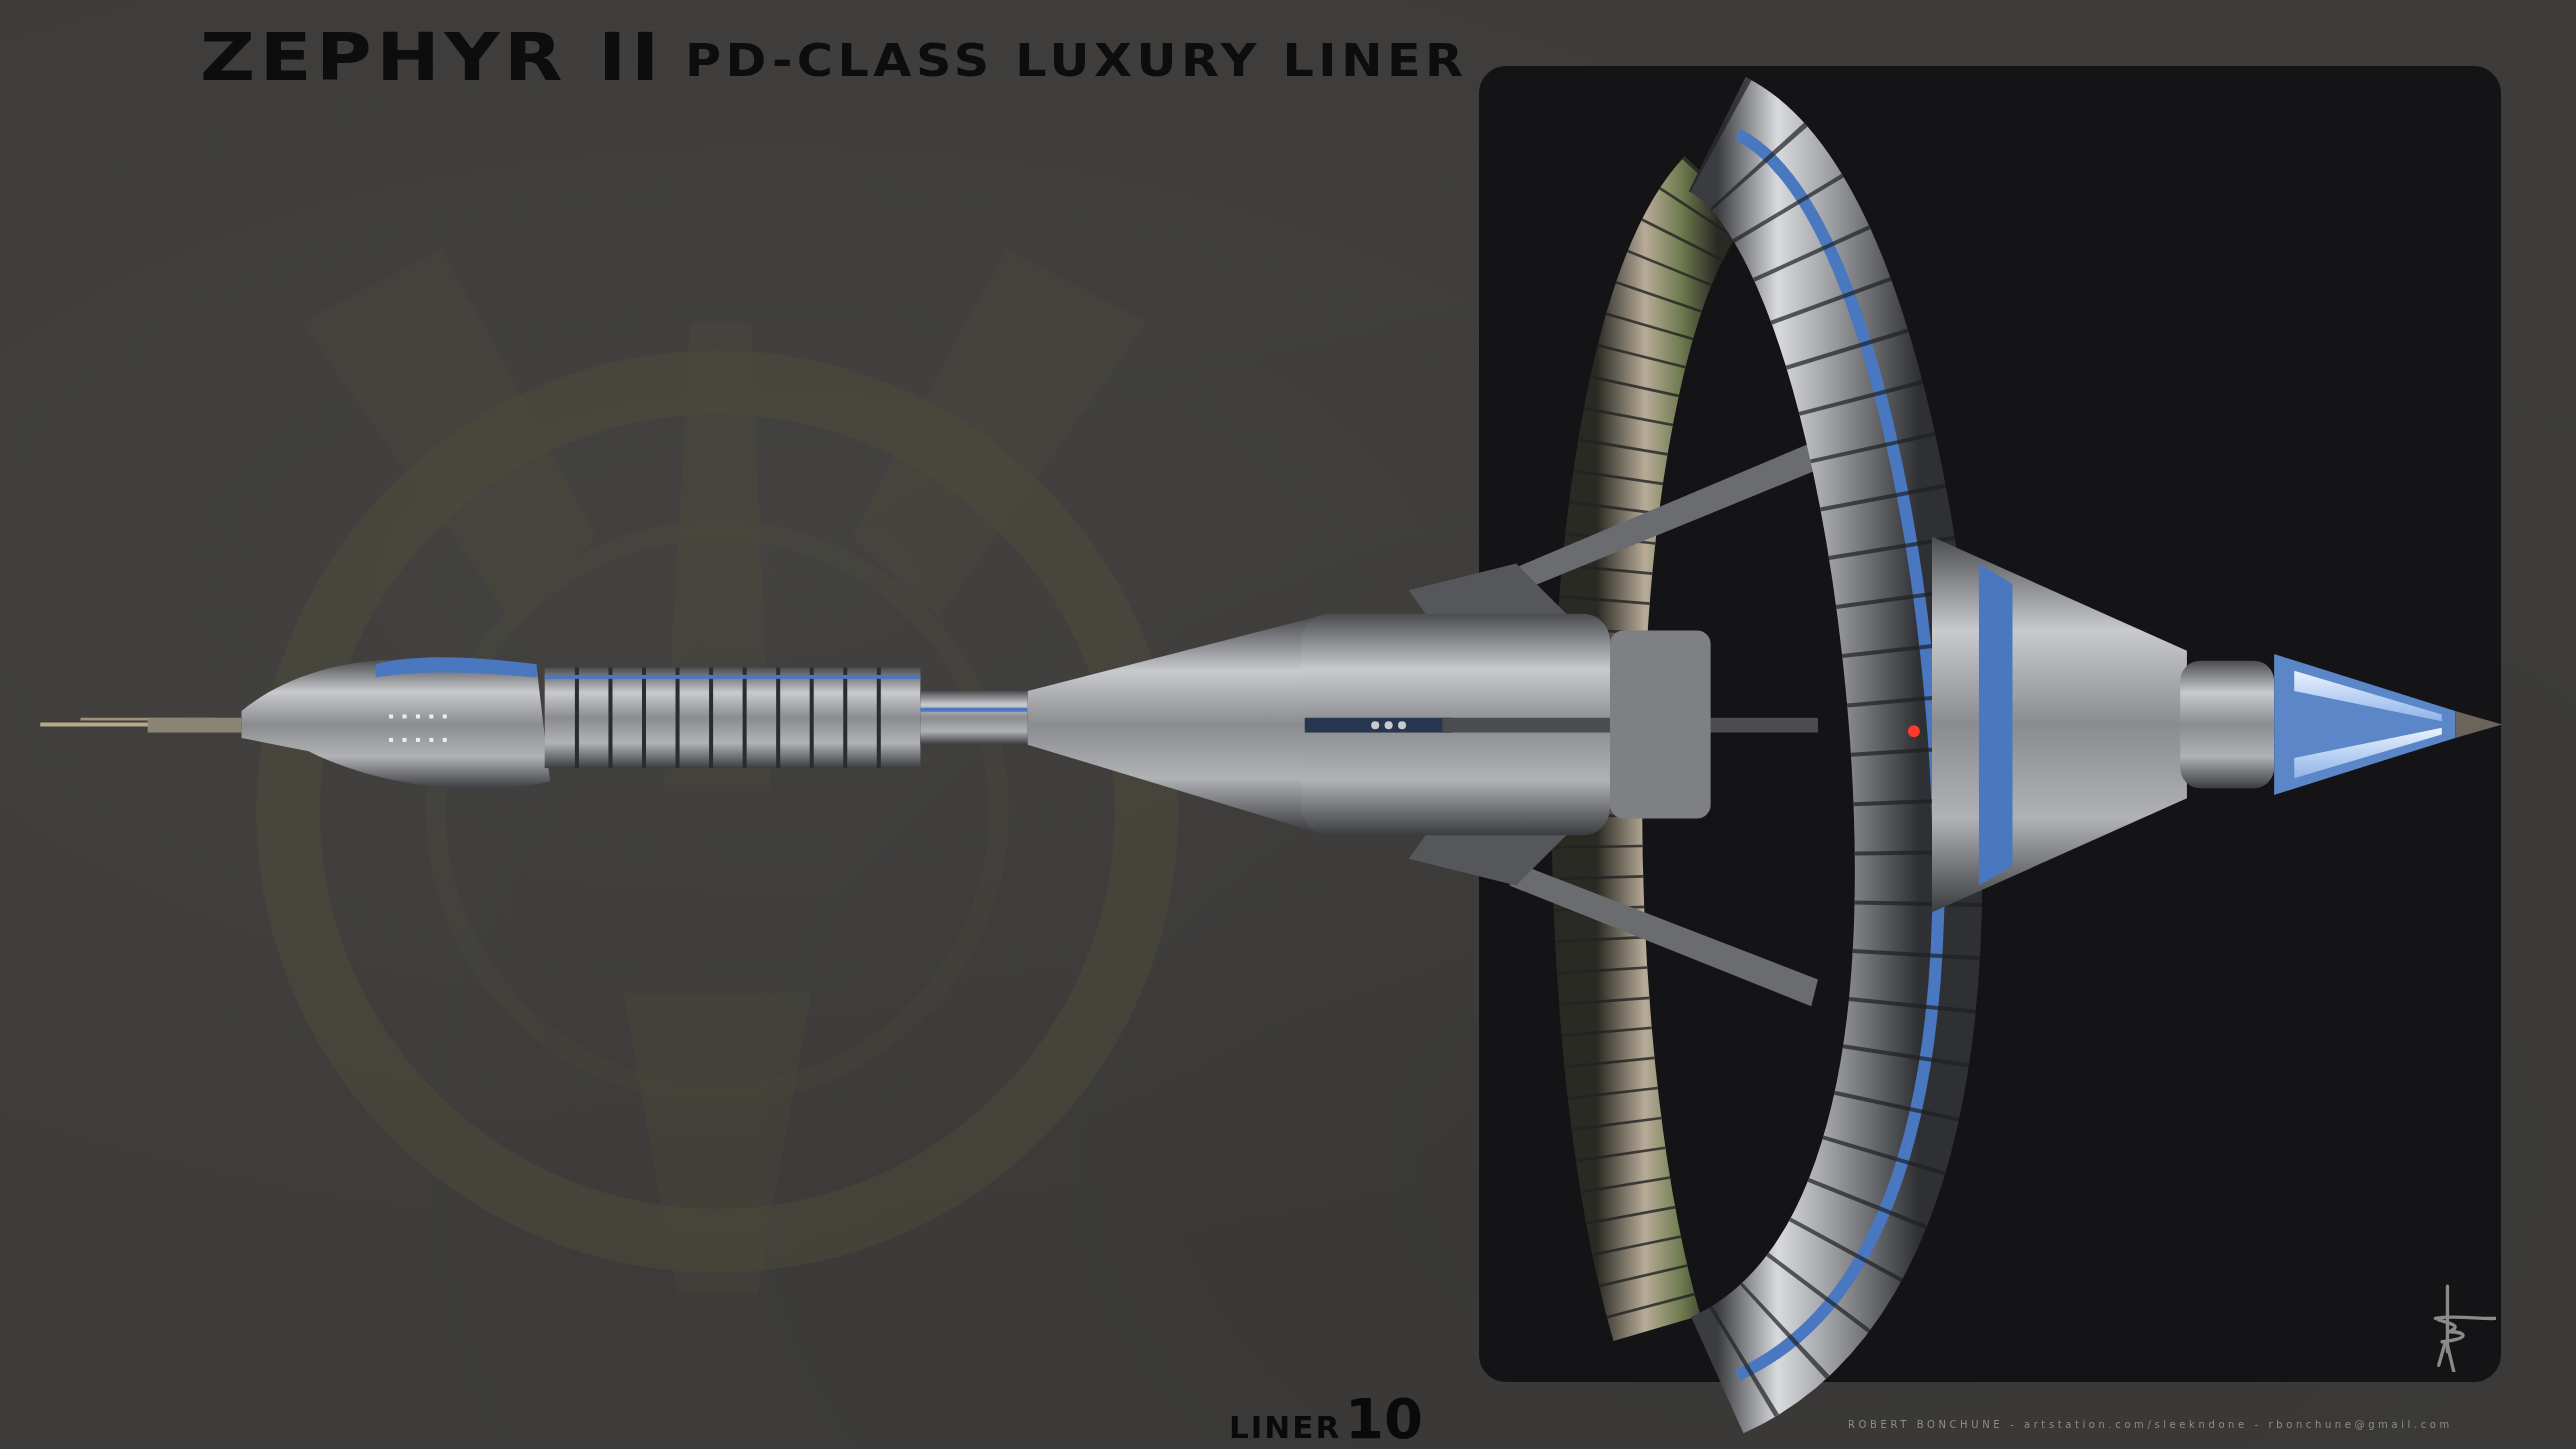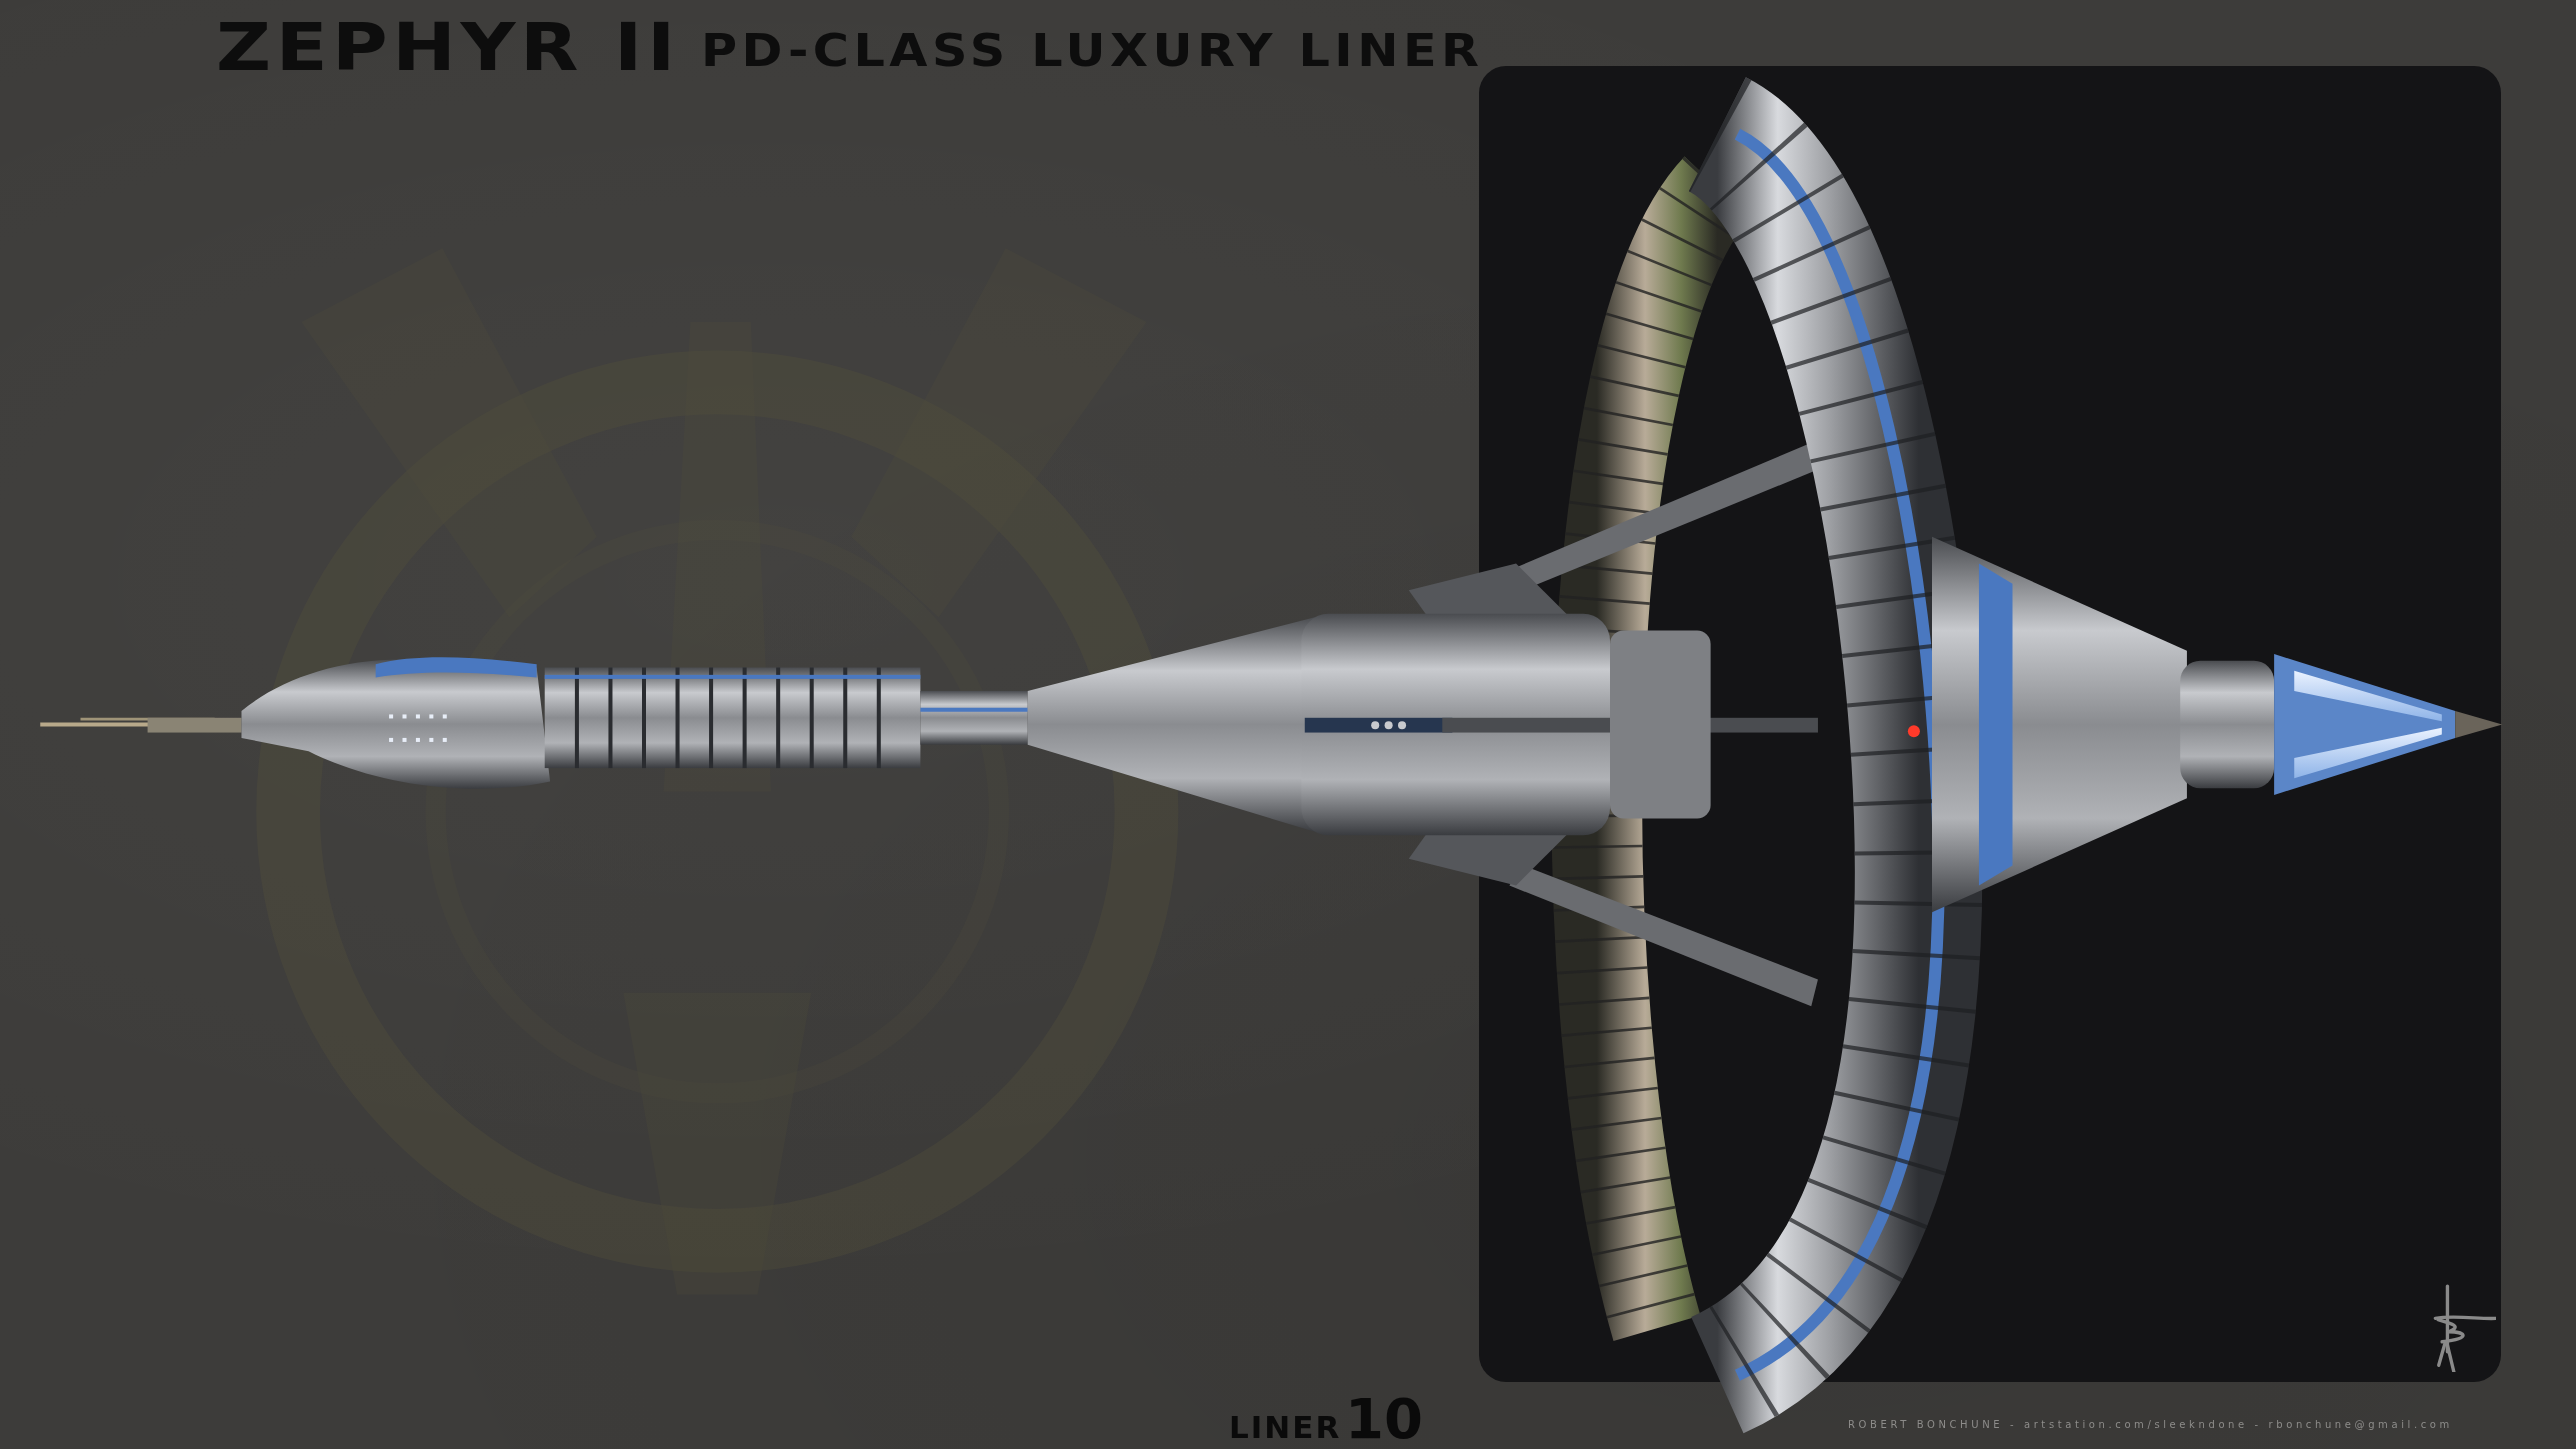--- a/index.html
+++ b/index.html
@@ -10,24 +10,23 @@
   }
   .bg-noise {
     position:absolute; inset:0;
     background:
       radial-gradient(ellipse at 30% 40%, rgba(255,255,255,0.03), transparent 60%),
       radial-gradient(ellipse at 70% 80%, rgba(0,0,0,0.08), transparent 60%),
       #3d3c3a;
   }
   .emblem { position:absolute; left:221px; top:188px; width:1006px; height:1140px; opacity:0.55; }
   .title {
-    position:absolute; left:200px; top:9px; color:#0d0d0d;
+    position:absolute; left:200px; top:19px; color:#0d0d0d;
     font-family:"DejaVu Sans", sans-serif; font-weight:bold; letter-spacing:4px;
     white-space:nowrap;
-    margin-left:16px;
   }
   .title-main { font-size:66px; transform:scaleX(1.15); transform-origin:left; display:inline-block; }
   .title-sub { font-size:44px; margin-left:74px; transform:scaleX(1.12); transform-origin:left; display:inline-block; position:relative; top:-4px; }
   .dark-panel {
     position:absolute; left:1479px; top:66px; width:1022px; height:1316px;
     background:#141416; border-radius:27px;
   }
   .ship { position:absolute; left:0; top:0; width:2576px; height:1449px; }
   .view-label {
     position:absolute; left:1229px; top:1386px; color:#0a0a0a; font-weight:bold; white-space:nowrap;

